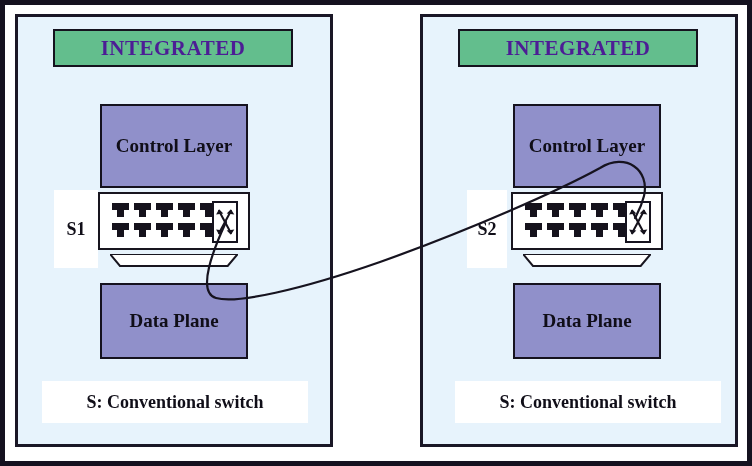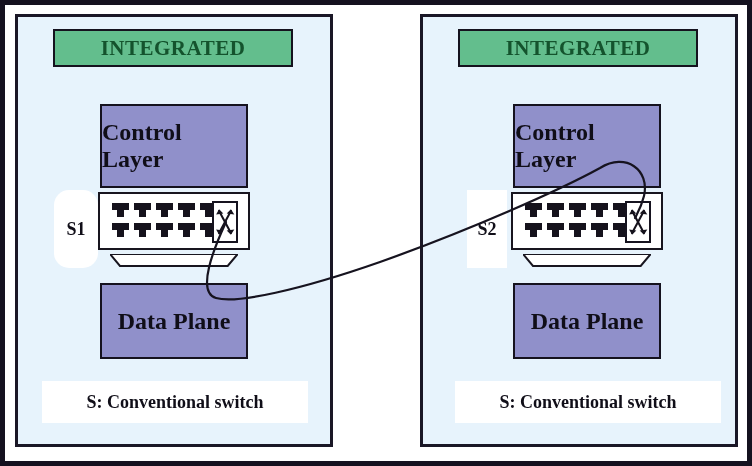--- a/index.html
+++ b/index.html
@@ -45,38 +45,38 @@
 
   
   .integrated-header {
     position: absolute;
     background: #63be8d;
     border: 2px solid #15121e;
     box-sizing: border-box;
     display: flex;
     align-items: center;
     justify-content: center;
-    color: #14532d;
+    color: #4c1d95;
     font-weight: bold;
     font-size: 21px;
     letter-spacing: 0.5px;
   }
 
   
   .layer-box {
     position: absolute;
     background: #9090ca;
     border: 2px solid #15121e;
     box-sizing: border-box;
     display: flex;
     align-items: center;
     justify-content: center;
     color: #100e18;
     font-weight: bold;
-    font-size: 24px;
+    font-size: 19px;
   }
 
   
   .switch-device {
     position: absolute;
   }
   .switch-body {
     position: absolute;
     left: 0;
     top: 0;
@@ -172,21 +172,21 @@
 <body>
 
 <div id="figure">
 
   <div class="panel" id="panel-left">
 
     <div class="integrated-header" style="left:35px; top:12px; width:240px; height:38px;">INTEGRATED</div>
 
     <div class="layer-box" style="left:82px; top:87px; width:148px; height:84px;">Control Layer</div>
 
-    <div class="switch-label" style="left:36px; top:173px; width:44px; height:78px;border-radius:15px;">S1</div>
+    <div class="switch-label" style="left:36px; top:173px; width:44px; height:78px;">S1</div>
 
     <div class="switch-device" style="left:80px; top:175px; width:152px; height:76px;">
       <div class="switch-body">
         <div class="port-grid">
           <span class="port"></span>
           <span class="port"></span>
           <span class="port"></span>
           <span class="port"></span>
           <span class="port"></span>
           <span class="port"></span>

